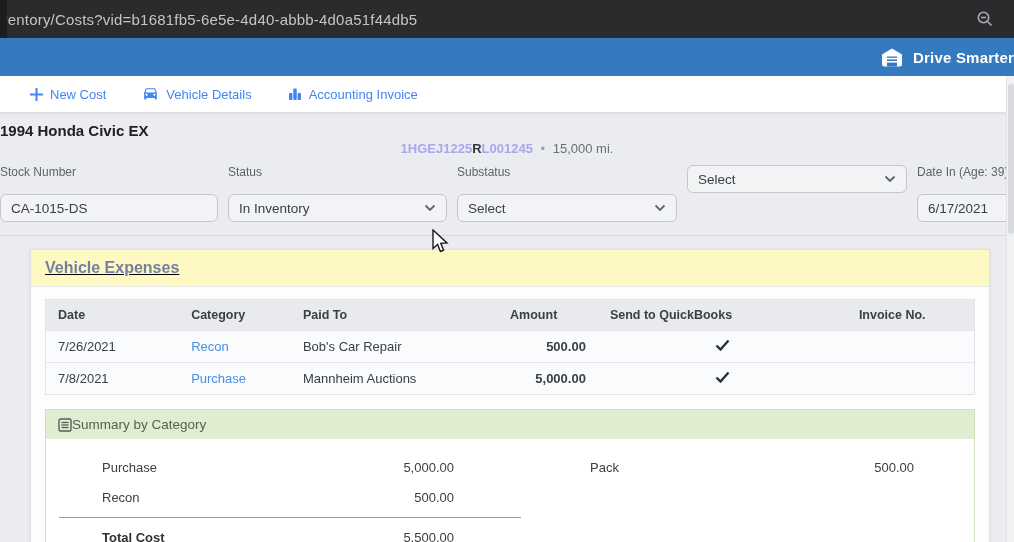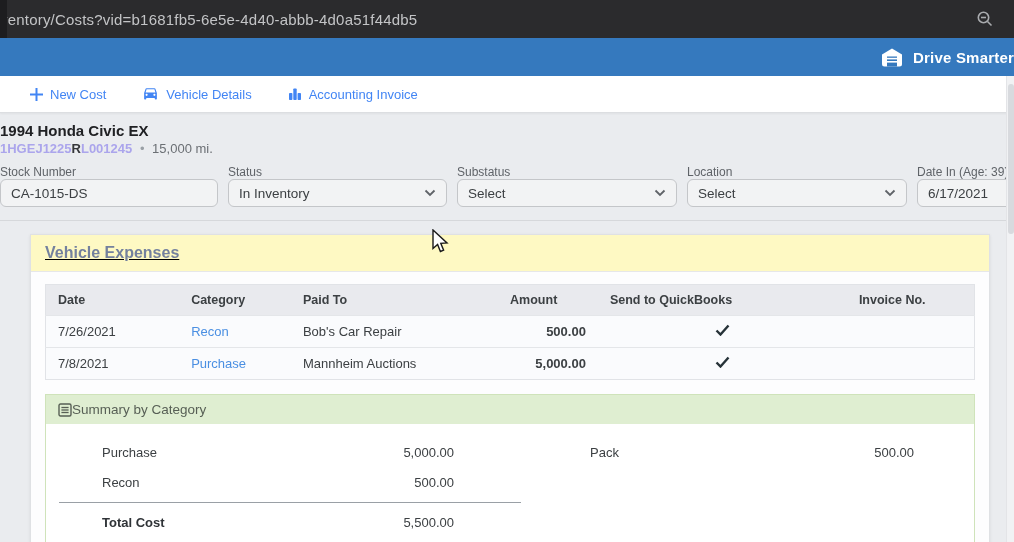--- a/index.html
+++ b/index.html
@@ -17,29 +17,29 @@
   .appbar { height:38px; background:#3579be; display:flex; align-items:center; justify-content:flex-end; gap:9px; }
   .appbar-title { color:#ffffff; font-size:15px; font-weight:bold; letter-spacing:.2px; }
 
   
   .toolbar { height:37px; background:#ffffff; border-bottom:1px solid #dcdee1; box-shadow:0 1px 2px rgba(0,0,0,.05); display:flex; align-items:center; padding-left:30px; gap:36px; }
   .tool-item { display:flex; align-items:center; gap:7px; color:#4285f4; font-size:13px; cursor:pointer; text-decoration:none; }
 
   
   .vehicle-head { padding-top:9px; }
   .vehicle-title { font-size:15px; font-weight:bold; color:#202124; }
-  .vehicle-sub { margin-top:2px; font-size:13px; }
+  .vehicle-sub { margin-top:2px; font-size:13px;text-align:center; }
   .vin-light { color:#aba5ec; font-weight:bold; }
   .vin-dark { color:#35363a; font-weight:bold; }
   .dot-sep { color:#9aa0a6; margin:0 4px; }
   .mileage { color:#6b6f74; }
 
   .fields-row { display:flex; margin-top:9px; white-space:nowrap; }
   .field { flex:none; }
-  .field-label { font-size:12px; color:#5f6368; margin-bottom:0; }
+  .field-label { font-size:12px; color:#5f6368; margin-bottom:15px; }
   .control { height:28px; background:#f2f3f4; border:1px solid #c4c6c9; border-radius:6px; display:flex; align-items:center; padding:0 10px; font-size:13.5px; color:#3c4043; width:100%; }
   input.control { outline:none; font-family:"Liberation Sans", sans-serif; }
   .select { justify-content:space-between; cursor:pointer; }
   .f-stock{width:218px}.f-status{width:219px;margin-left:10px}.f-substatus{width:220px;margin-left:10px}.f-location{width:220px;margin-left:10px}.f-date{width:112px;margin-left:10px}
 
   .section-divider { margin-top:13px; border-top:1px solid #d6d8db; }
 
   
   .panel { margin:13px 0 0 30px; width:960px; background:#fdfdfe; border:1px solid #dfe1e4; box-shadow:0 1px 3px rgba(0,0,0,.08); }
   .panel-header { background:#fef9c3; border-bottom:1px solid #e6e7e9; padding:9px 14px;text-decoration:underline; }
@@ -145,21 +145,20 @@
       <div class="field f-substatus">
         <div class="field-label">Substatus</div>
         <div class="control select">
           <span>Select</span>
           <svg width="12" height="8" viewBox="0 0 12 8">
               <polyline points="1.5,1.5 6,6 10.5,1.5" fill="none" stroke="#5f6368" stroke-width="1.8"></polyline>
             </svg>
         </div>
       </div>
       <div class="field f-location">
-        <div class="field-label">Location</div>
         <div class="control select">
           <span>Select</span>
           <svg width="12" height="8" viewBox="0 0 12 8">
               <polyline points="1.5,1.5 6,6 10.5,1.5" fill="none" stroke="#5f6368" stroke-width="1.8"></polyline>
             </svg>
         </div>
       </div>
       <div class="field f-date">
         <div class="field-label">Date In (Age: 39)</div>
         <input class="control" type="text" value="6/17/2021" style="">

